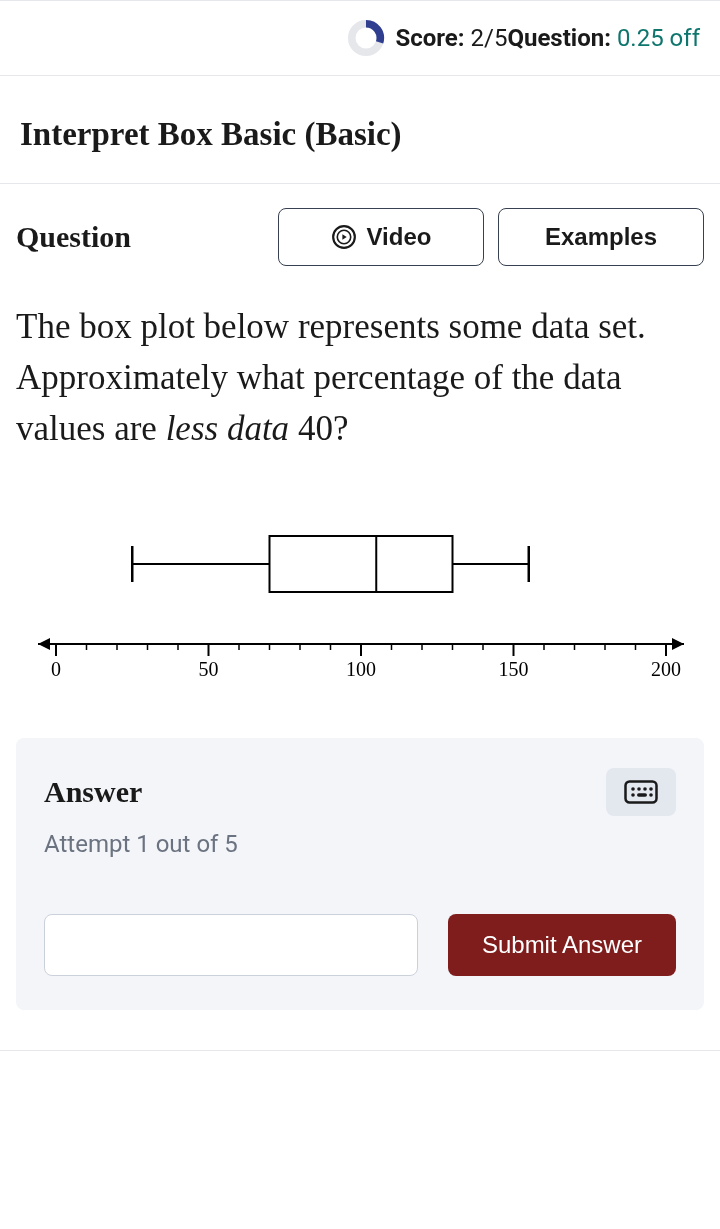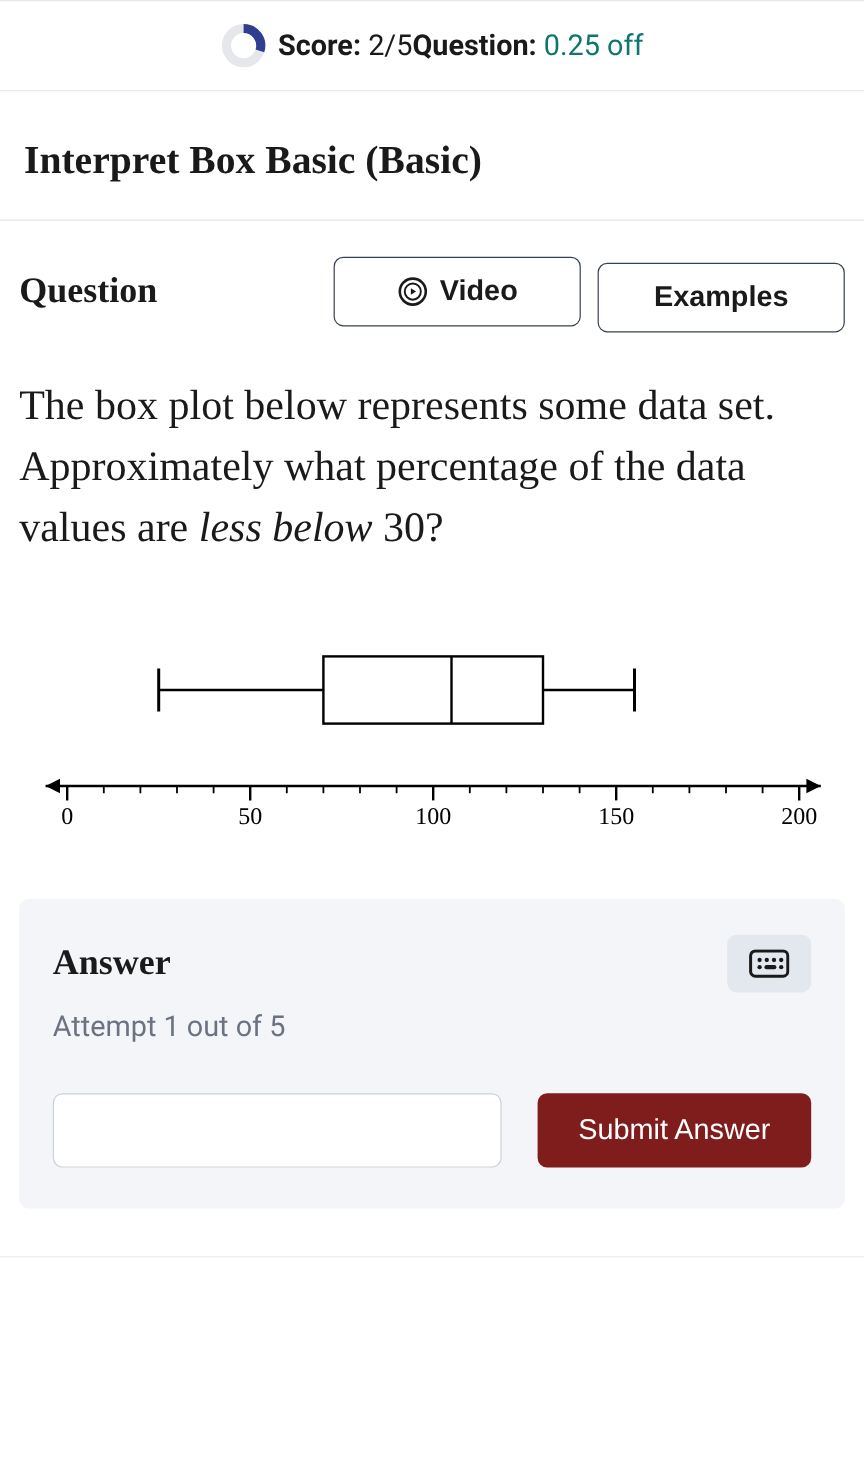--- a/index.html
+++ b/index.html
@@ -4,21 +4,21 @@
 <style>
   * { box-sizing: border-box; margin: 0; padding: 0; }
   body {
     font-family: -apple-system, BlinkMacSystemFont, "Segoe UI", Roboto, sans-serif;
     background: #fff;
     width: 720px;
     color: #1a1a1a;
   }
   .header-bar {
     display: flex;
-    justify-content: center;
+    justify-content: flex-end;
     align-items: center;
     padding: 18px 20px;
     border-bottom: 1px solid #e5e7eb;
     border-top: 1px solid #e5e7eb;
   }
   .score-group {
     display: flex;
     align-items: center;
     gap: 10px;
   }
@@ -62,21 +62,21 @@
     background: #fff;
     border-radius: 8px;
     height: 58px;
     font-size: 24px;
     cursor: pointer;
     padding: 0 28px;
     color: #1a1a1a;
     font-weight: bold;
   }
   .btn-outline.video { width: 206px; padding: 0; }
-  .btn-outline.examples { width: 206px; padding: 0; margin-top: 11px; }
+  .btn-outline.examples { width: 206px; padding: 0; }
   .question-text {
     font-family: Georgia, "Times New Roman", serif;
     font-size: 35px;
     line-height: 1.45;
     margin-bottom: 50px;
   }
   .question-text .em { font-style: italic; }
   .chart-area {
     margin: 0 20px 40px 20px;
   }
@@ -102,21 +102,21 @@
     border-radius: 8px;
     display: flex;
     align-items: center;
     justify-content: center;
     cursor: pointer;
   }
   .attempt {
     color: #6b7280;
     font-size: 24px;
     margin-top: 14px;
-    margin-bottom: 42px;
+    margin-bottom: 56px;
   }
   .answer-row {
     display: flex;
     gap: 30px;
     align-items: center;
   }
   .answer-input {
     flex: 1;
     height: 62px;
     border: 1.5px solid #cbd1db;
@@ -170,21 +170,21 @@
         <path d="M10.5 9.5 L14.5 12 L10.5 14.5 Z" fill="#1a1a1a"></path>
       </svg>
       <span>Video</span>
     </button>
     <button class="btn-outline examples">
       <span>Examples</span>
     </button>
   </div>
 
   <p class="question-text">
-    <span>The box plot below represents some data set. Approximately what percentage of the data values are </span><span class="em">less below</span><span> 30?</span>
+    <span>The box plot below represents some data set. Approximately what percentage of the data values are </span><span class="em">less data</span><span> 40?</span>
   </p>
 
   <div class="chart-area">
     <svg id="boxplot-svg" width="650" height="190" viewBox="0 0 650 190">
         <line x1="2" y1="140" x2="648" y2="140" stroke="#000" stroke-width="2"></line>
         <path d="M2 140 L14 134 L14 146 Z" fill="#000"></path>
         <path d="M648 140 L636 134 L636 146 Z" fill="#000"></path>
         <line x1="20" y1="140" x2="20" y2="152" stroke="#000" stroke-width="2"></line>
         <text x="20" y="172" text-anchor="middle" font-size="20" font-family="Georgia,serif" fill="#000">0</text>
         <line x1="50.5" y1="140" x2="50.5" y2="146" stroke="#000" stroke-width="1.5"></line>

